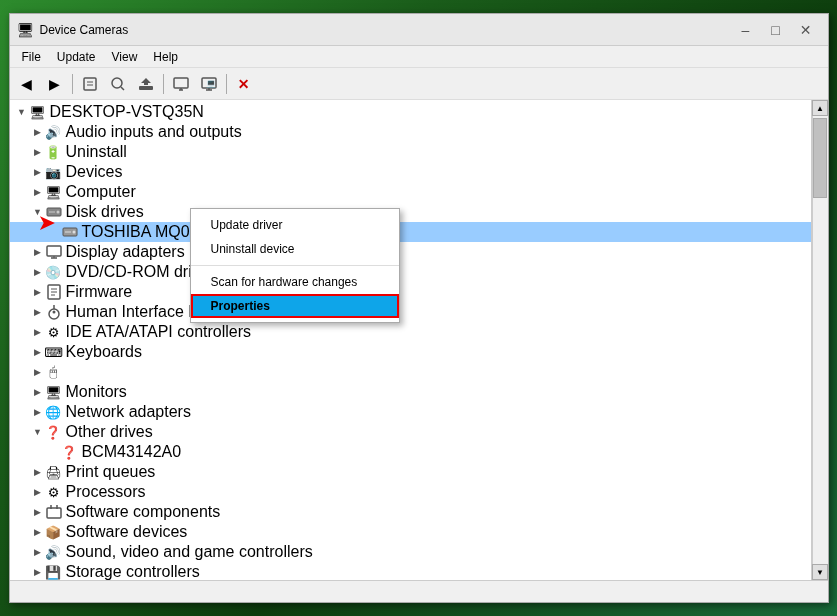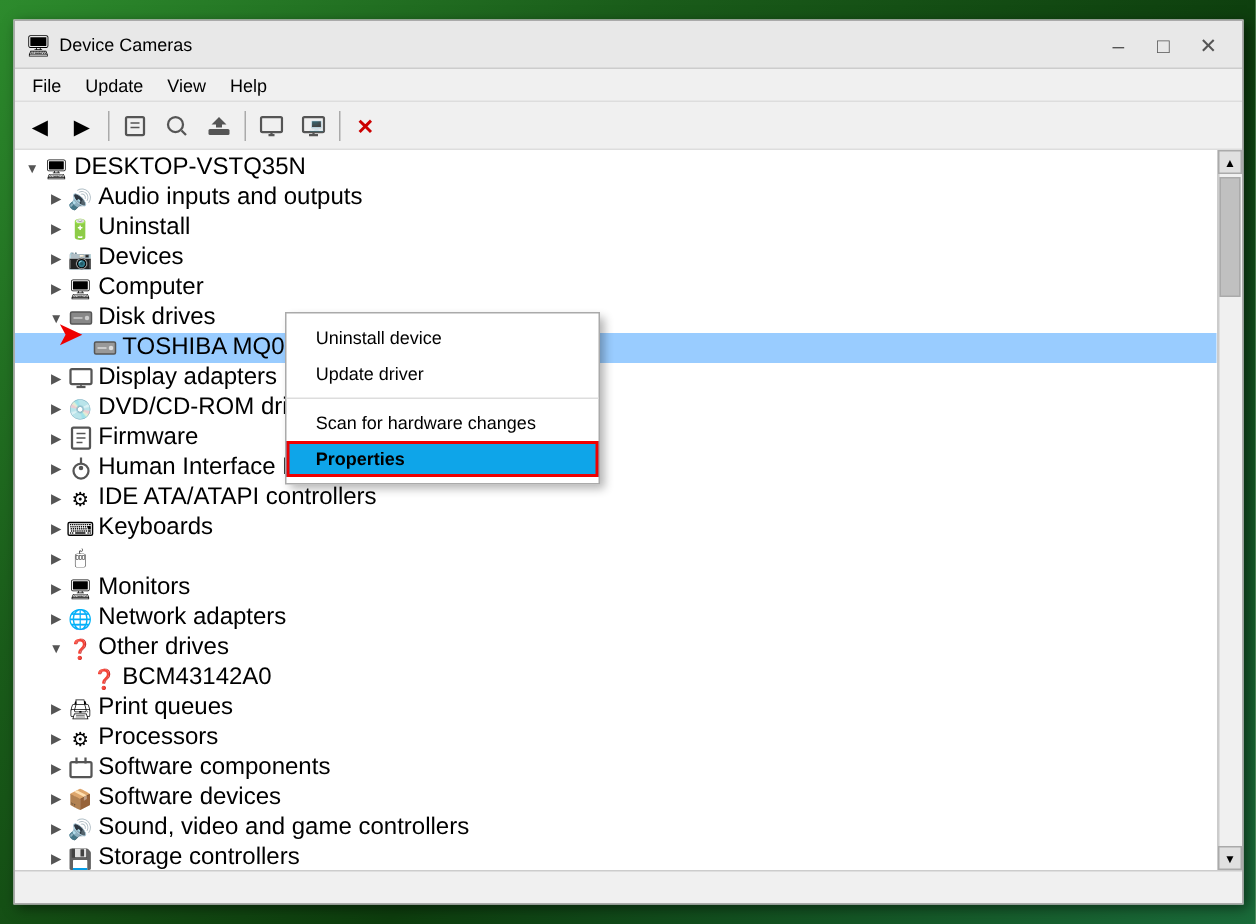--- a/index.html
+++ b/index.html
@@ -469,22 +469,22 @@
         <span class="tree-label">Sound, video and game controllers</span>
       </div>
 
       <div class="tree-item indent-1">
         <span class="tree-expand">▶</span>
         <span class="tree-icon">💾</span>
         <span class="tree-label">Storage controllers</span>
       </div>
 
       <div class="context-menu">
+        <div class="ctx-item">Update driver</div>
         <div class="ctx-item">Uninstall device</div>
-        <div class="ctx-item">Update driver</div>
         <div class="ctx-separator"></div>
         <div class="ctx-item">Scan for hardware changes</div>
         <div class="ctx-item highlighted">Properties</div>
       </div>
 
     </div>
 
     <div class="scrollbar-track">
       <div class="scrollbar-btn">▲</div>
       <div class="scrollbar-thumb"></div>

